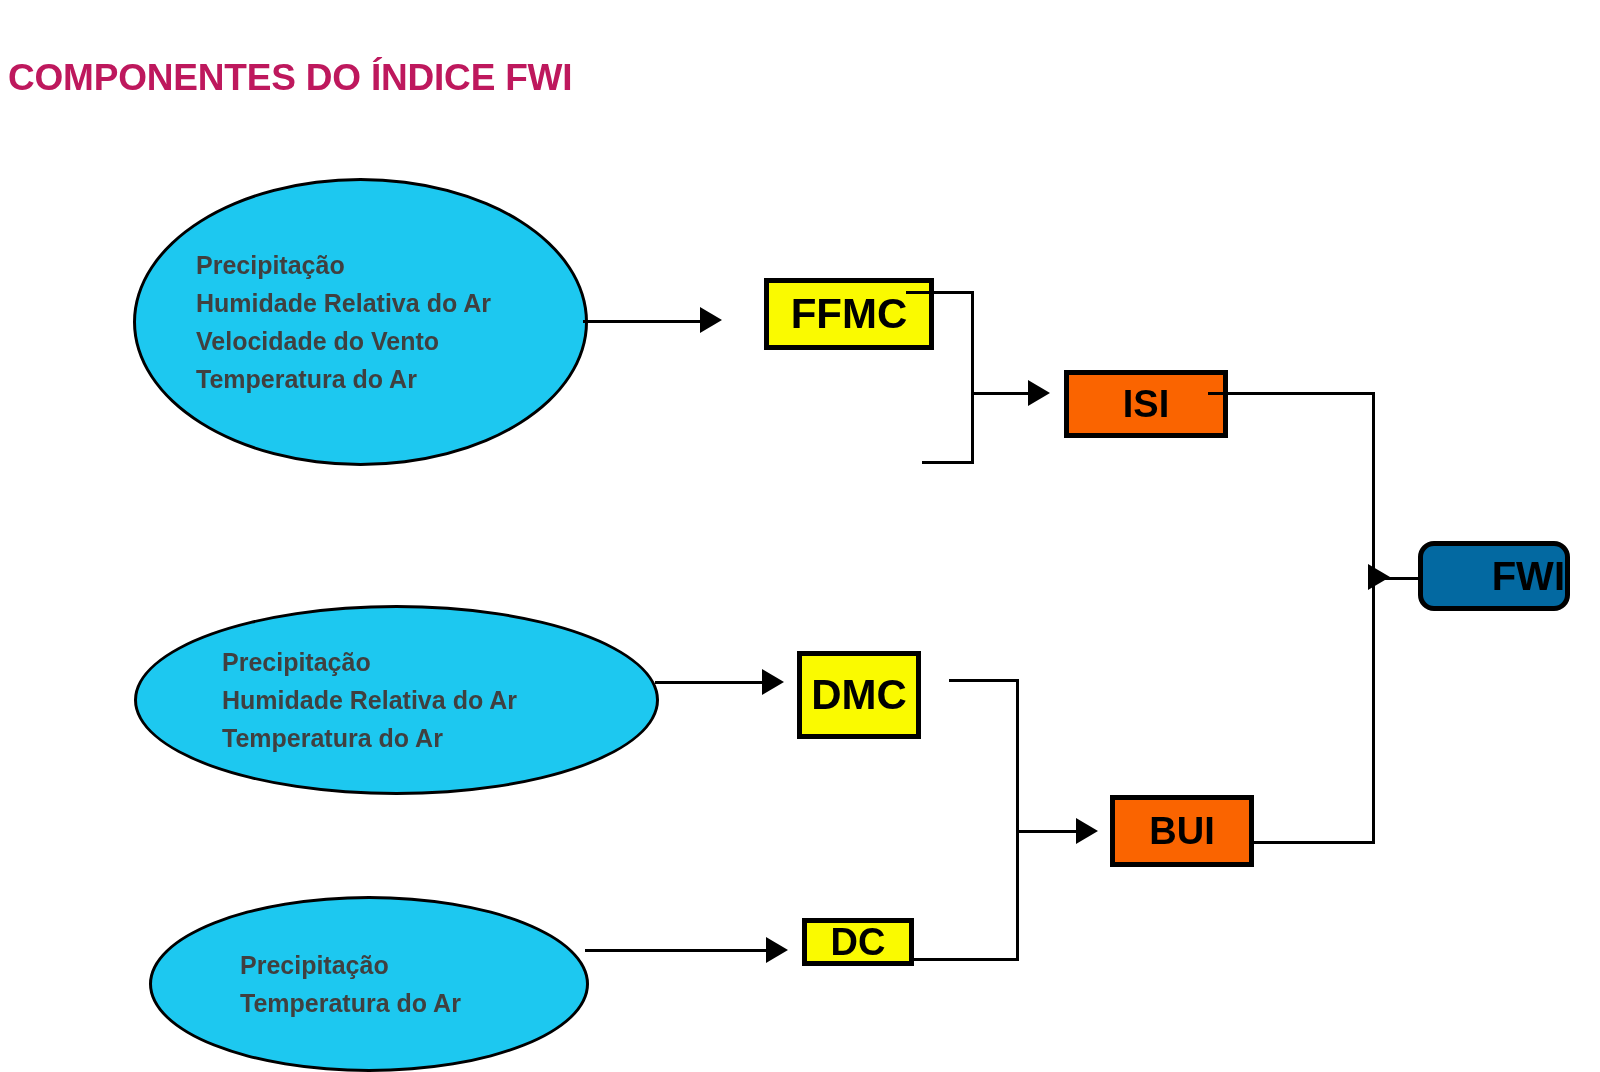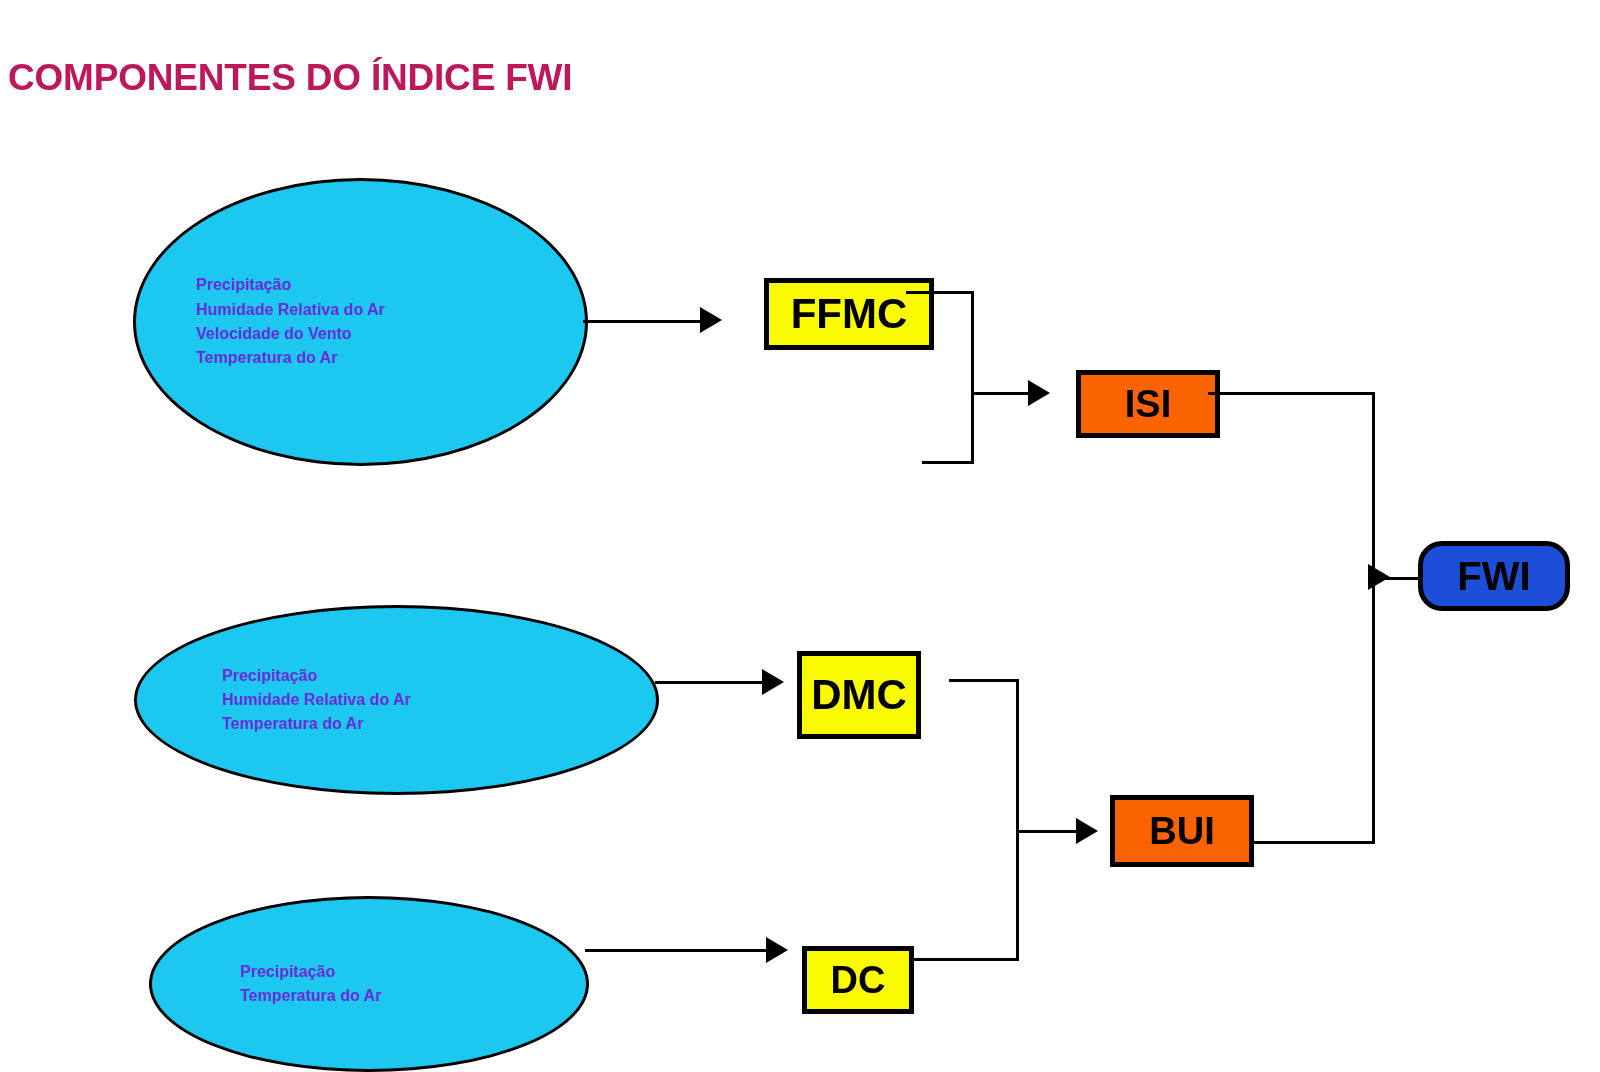--- a/index.html
+++ b/index.html
@@ -28,39 +28,39 @@
   .ellipse {
     position: absolute;
     background: #1DC8F0;
     border: 3px solid #000000;
     border-radius: 50%;
     box-sizing: border-box;
     display: flex;
     align-items: center;
   }
   .ellipse .etext {
-    font-size: 16px;
+    font-size: 25px;
     font-weight: bold;
-    color: #6d28d9;
+    color: #404040;
     line-height: 1.52;
     white-space: pre-line;
   }
   .boxnode {
     position: absolute;
     box-sizing: border-box;
     border: 5px solid #000000;
     display: flex;
     align-items: center;
     justify-content: center;
     font-weight: bold;
     color: #000000;
   }
   .box-yellow { background: #FAFA00; }
   .box-orange { background: #FA6400; }
-  .box-red    { background: #1d4ed8; border-radius: 24px; }
+  .box-red    { background: #0369a1; border-radius: 16px; justify-content: flex-end; }
 
   
   .hline {
     position: absolute;
     height: 0;
     border-top: 3px solid #000000;
   }
   .vline {
     position: absolute;
     width: 0;
@@ -97,33 +97,33 @@
 
   <div class="ellipse" style="left:149px; top:896px; width:440px; height:176px; padding-left:88px;">
     <div class="etext">Precipitação
 Temperatura do Ar</div>
   </div>
 
   <div class="boxnode box-yellow" style="left:764px; top:278px; width:170px; height:72px; font-size:42px;">
     <span>FFMC</span>
   </div>
 
-  <div class="boxnode box-orange" style="left:1064px; top:370px; width:144px; height:68px; font-size:38px;margin-left:12px;">
+  <div class="boxnode box-orange" style="left:1064px; top:370px; width:164px; height:68px; font-size:38px;">
     <span>ISI</span>
   </div>
 
   <div class="boxnode box-yellow" style="left:797px; top:651px; width:124px; height:88px; font-size:42px;">
     <span>DMC</span>
   </div>
 
   <div class="boxnode box-orange" style="left:1110px; top:795px; width:144px; height:72px; font-size:38px;">
     <span>BUI</span>
   </div>
 
-  <div class="boxnode box-yellow" style="left:802px; top:946px; width:112px; height:68px; font-size:38px;">
+  <div class="boxnode box-yellow" style="left:802px; top:918px; width:112px; height:48px; font-size:38px;">
     <span>DC</span>
   </div>
 
   <div class="boxnode box-red" style="left:1418px; top:541px; width:152px; height:70px; font-size:40px;">
     <span>FWI</span>
   </div>
 
   <div class="hline" style="left:583px; top:320px; width:122px;"></div>
   <div class="arrowhead" style="left:700px; top:307px;"></div>
 

